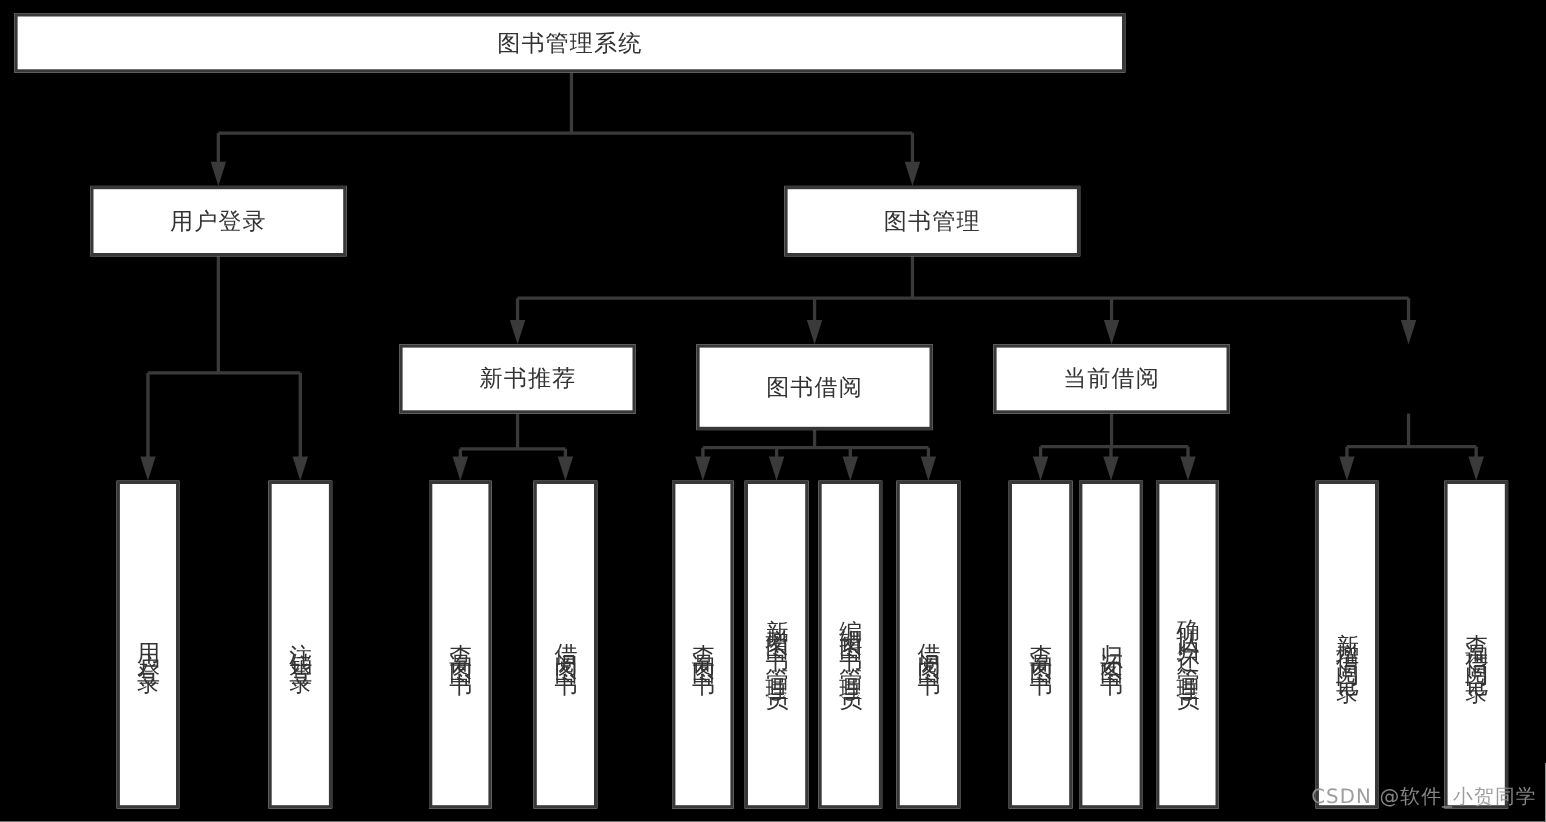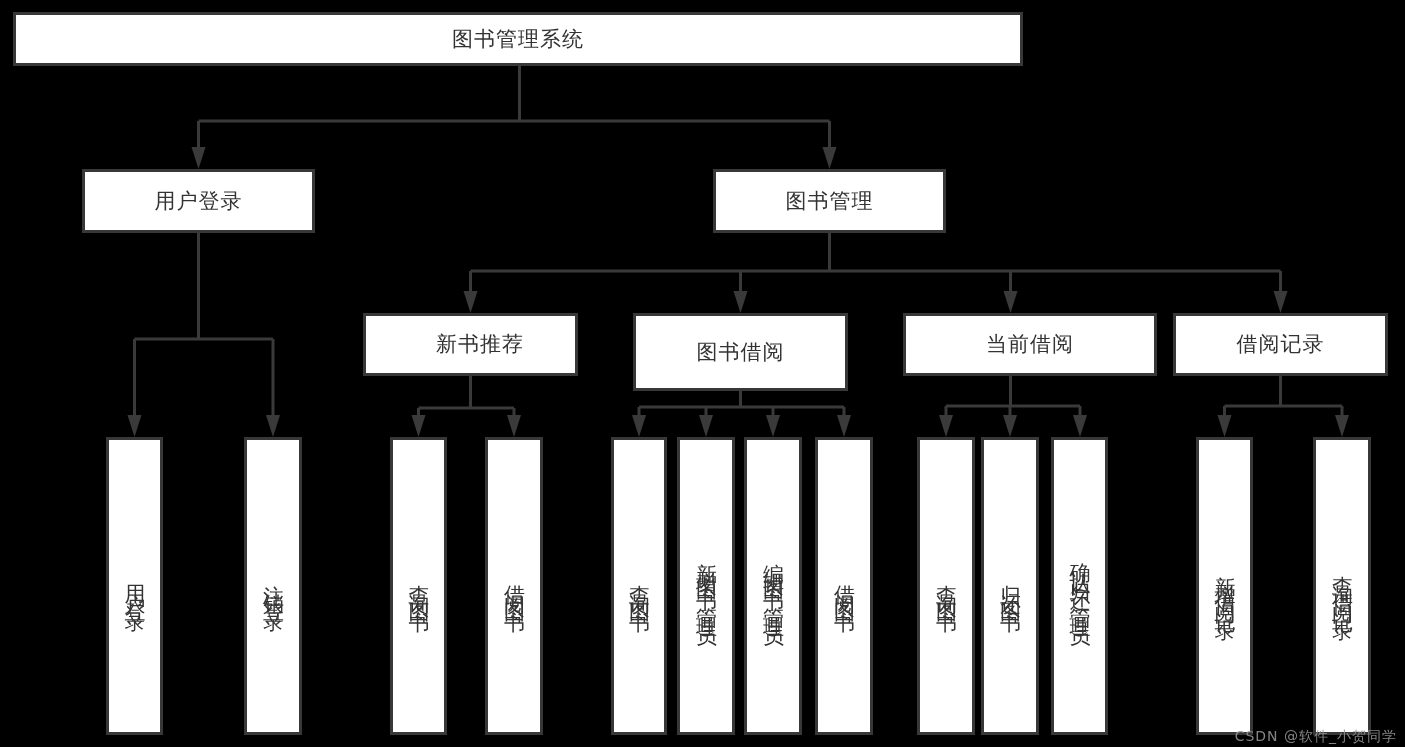--- a/index.html
+++ b/index.html
@@ -27,46 +27,46 @@
   .h-node span { white-space: nowrap; letter-spacing: 1px; }
   .v-node span {
     writing-mode: vertical-rl;
     text-orientation: mixed;
     letter-spacing: 9px;
     white-space: nowrap;
   }
   
   .n-root   { left: 13px;   top: 12px;  width: 1010px; height: 54px; }
   .n-login  { left: 82px;   top: 169px; width: 233px;  height: 64px; }
-  .n-mgmt   { left: 713px;  top: 169px; width: 233px;  height: 64px; }
+  .n-mgmt   { left: 713px;  top: 169px; width: 269px;  height: 64px; }
   .n-rec    { left: 363px;  top: 313px; width: 215px;  height: 63px; padding-left: 19px; }
   .n-bor    { left: 633px;  top: 313px; width: 215px;  height: 78px; }
-  .n-cur    { left: 903px;  top: 313px; width: 254px;  height: 63px; }
+  .n-cur    { left: 903px;  top: 313px; width: 215px;  height: 63px; }
   .n-log    { left: 1173px; top: 313px; width: 215px;  height: 63px; }
   .leaf     { top: 437px; height: 298px; }
   .l-1a { left: 106px;  width: 57px; }
   .l-1b { left: 244px;  width: 58px; }
   .l-2a { left: 390px;  width: 57px; }
   .l-2b { left: 485px;  width: 58px; }
   .l-3a { left: 611px;  width: 56px; }
   .l-3b { left: 677px;  width: 58px; }
   .l-3c { left: 744px;  width: 58px; }
   .l-3d { left: 815px;  width: 58px; }
   .l-4a { left: 917px;  width: 58px; }
   .l-4b { left: 981px;  width: 58px; }
   .l-4c { left: 1051px; width: 57px; }
   .l-5a { left: 1196px; width: 57px; }
   .l-5b { left: 1313px; width: 58px; }
   #watermark {
     position: absolute;
     left: 1185px;
-    top: 728px;
+    top: 712px;
     width: 212px;
     text-align: right;
-    font-size: 14px;
+    font-size: 18px;
     color: rgba(148,148,148,0.9);
     letter-spacing: 1px;
     white-space: nowrap;
   }
 </style>
 </head>
 <body>
 
 <div id="stage">
 
@@ -152,23 +152,20 @@
 
   <div class="node h-node n-rec">
     <span>新书推荐</span>
   </div>
   <div class="node h-node n-bor">
     <span>图书借阅</span>
   </div>
   <div class="node h-node n-cur">
     <span>当前借阅</span>
   </div>
-  <div class="node h-node n-log">
-    <span>借阅记录</span>
-  </div>
 
   <div class="node v-node leaf l-1a">
     <span>用户登录</span>
   </div>
   <div class="node v-node leaf l-1b">
     <span>注销登录</span>
   </div>
 
   <div class="node v-node leaf l-2a">
     <span>查询图书</span>

